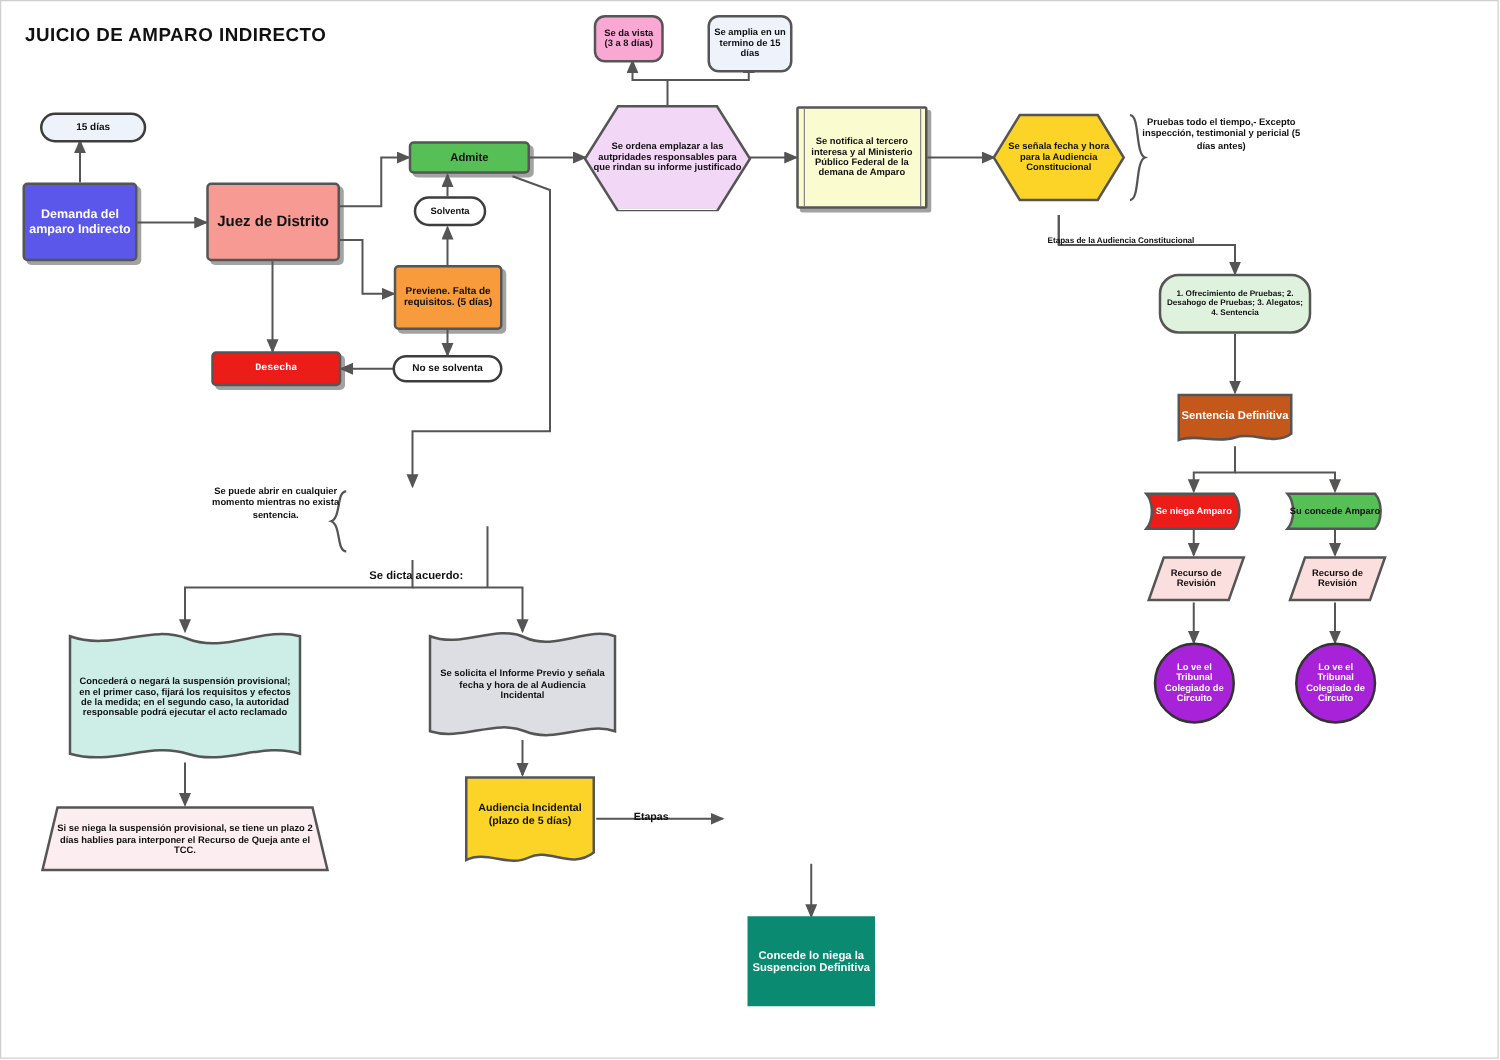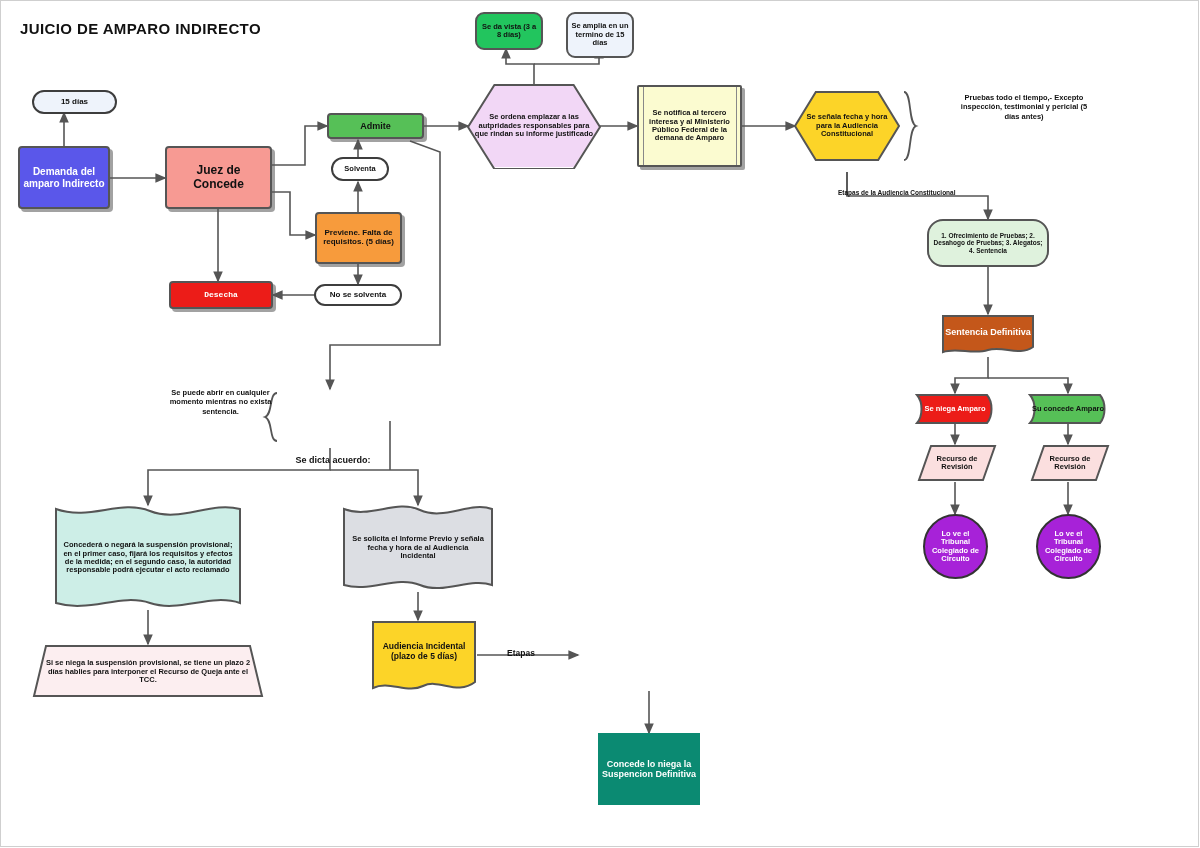--- a/index.html
+++ b/index.html
@@ -114,21 +114,21 @@
 
   <div class="node pill" style="left:32px;top:90px;width:85px;height:24px;background:#eef3fb;font-size:8px;">
     <span class="dark">15 días</span>
   </div>
 
   <div class="node rect shadow" style="left:18px;top:146px;width:92px;height:63px;background:#5a57ea;font-size:10px;">
     <span class="white">Demanda del amparo Indirecto</span>
   </div>
 
   <div class="node rect shadow" style="left:165px;top:146px;width:107px;height:63px;background:#f79a93;font-size:12px;">
-    <span class="dark">Juez de Concede</span>
+    <span class="dark">Juez de Distrito</span>
   </div>
 
   <div class="node rect shadow" style="left:327px;top:113px;width:97px;height:26px;background:#56c057;font-size:9px;">
     <span class="dark">Admite</span>
   </div>
 
   <div class="node pill" style="left:331px;top:157px;width:58px;height:24px;font-size:7.5px;">
     <span class="dark">Solventa</span>
   </div>
 
@@ -137,21 +137,21 @@
   </div>
 
   <div class="node pill" style="left:314px;top:284px;width:88px;height:22px;font-size:8px;">
     <span class="dark">No se solventa</span>
   </div>
 
   <div class="node rect shadow" style="left:169px;top:281px;width:104px;height:28px;background:#ec1c18;font-size:8px;font-family:Liberation Mono, monospace;">
     <span class="white">Desecha</span>
   </div>
 
-  <div class="node roundbox" style="left:475px;top:12px;width:68px;height:38px;background:#22c55e;font-size:7.5px;border-radius:9px;">
+  <div class="node roundbox" style="left:475px;top:12px;width:56px;height:38px;background:#f9a8d4;font-size:7.5px;border-radius:9px;">
     <span class="dark">Se da vista (3 a 8 días)</span>
   </div>
 
   <div class="node roundbox" style="left:566px;top:12px;width:68px;height:46px;background:#eef3fb;font-size:7.5px;border-radius:9px;">
     <span class="dark">Se amplia en un termino de 15 días</span>
   </div>
 
   <div class="node hex" style="left:468px;top:85px;width:132px;height:82px;background:#f2d7f6;font-size:7.5px;
               filter:drop-shadow(0 0 0 #555);outline:none;">
     <span class="dark" style="padding:0 6px;">Se ordena emplazar a las autpridades responsables para que rindan su informe justificado</span>
@@ -166,21 +166,21 @@
   <div style="position:absolute;left:643px;top:87px;width:0;height:78px;border-left:1px solid #888;"></div>
   <div style="position:absolute;left:736px;top:87px;width:0;height:78px;border-left:1px solid #888;"></div>
 
   <div class="node hex" style="left:795px;top:92px;width:104px;height:68px;background:#fcd428;font-size:7.5px;">
     <span class="dark" style="padding:0 4px;">Se señala fecha y hora para la Audiencia Constitucional</span>
   </div>
   <svg style="position:absolute;left:793px;top:90px;width:108px;height:72px;pointer-events:none;">
     <polygon points="22.8,2 85.2,2 106,36 85.2,70 22.8,70 2,36" fill="none" stroke="#555" stroke-width="2"></polygon>
   </svg>
 
-  <div class="anno" style="left:912px;top:93px;width:130px;font-size:7.5px;padding-left:47px;">Pruebas todo el tiempo,- Excepto inspección, testimonial y pericial  (5 días antes)</div>
+  <div class="anno" style="left:912px;top:93px;width:130px;font-size:7.5px;">Pruebas todo el tiempo,- Excepto inspección, testimonial y pericial  (5 días antes)</div>
 
   <div class="anno" style="left:838px;top:189px;width:190px;font-size:6.5px;text-align:left;">Etapas de la Audiencia Constitucional</div>
 
   <div class="node roundbox" style="left:927px;top:219px;width:122px;height:48px;background:#dff2dd;font-size:6.5px;border-radius:16px;">
     <span class="dark">1. Ofrecimiento de Pruebas; 2.  Desahogo de Pruebas; 3. Alegatos; 4. Sentencia</span>
   </div>
 
   <div style="position:absolute;left:941px;top:314px;width:94px;height:43px;">
     <svg viewBox="0 0 94 43" style="position:absolute;left:0;top:0;width:94px;height:43px;">
       <path d="M2,2 L92,2 L92,33 C78,43 62,31 47,36 C32,41 16,33 2,38 Z" fill="#c4571a" stroke="#555" stroke-width="2"></path>

